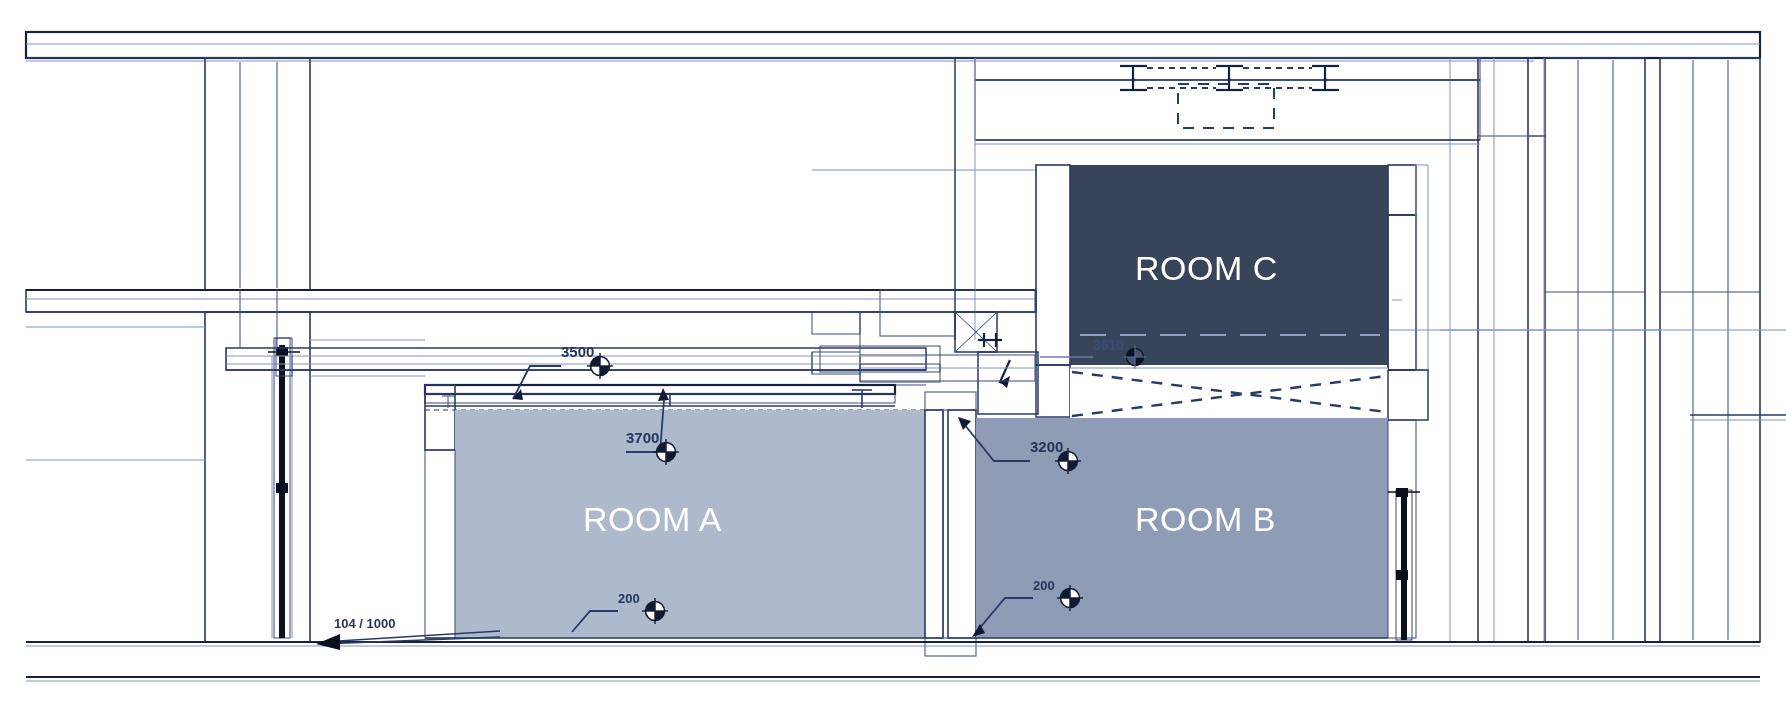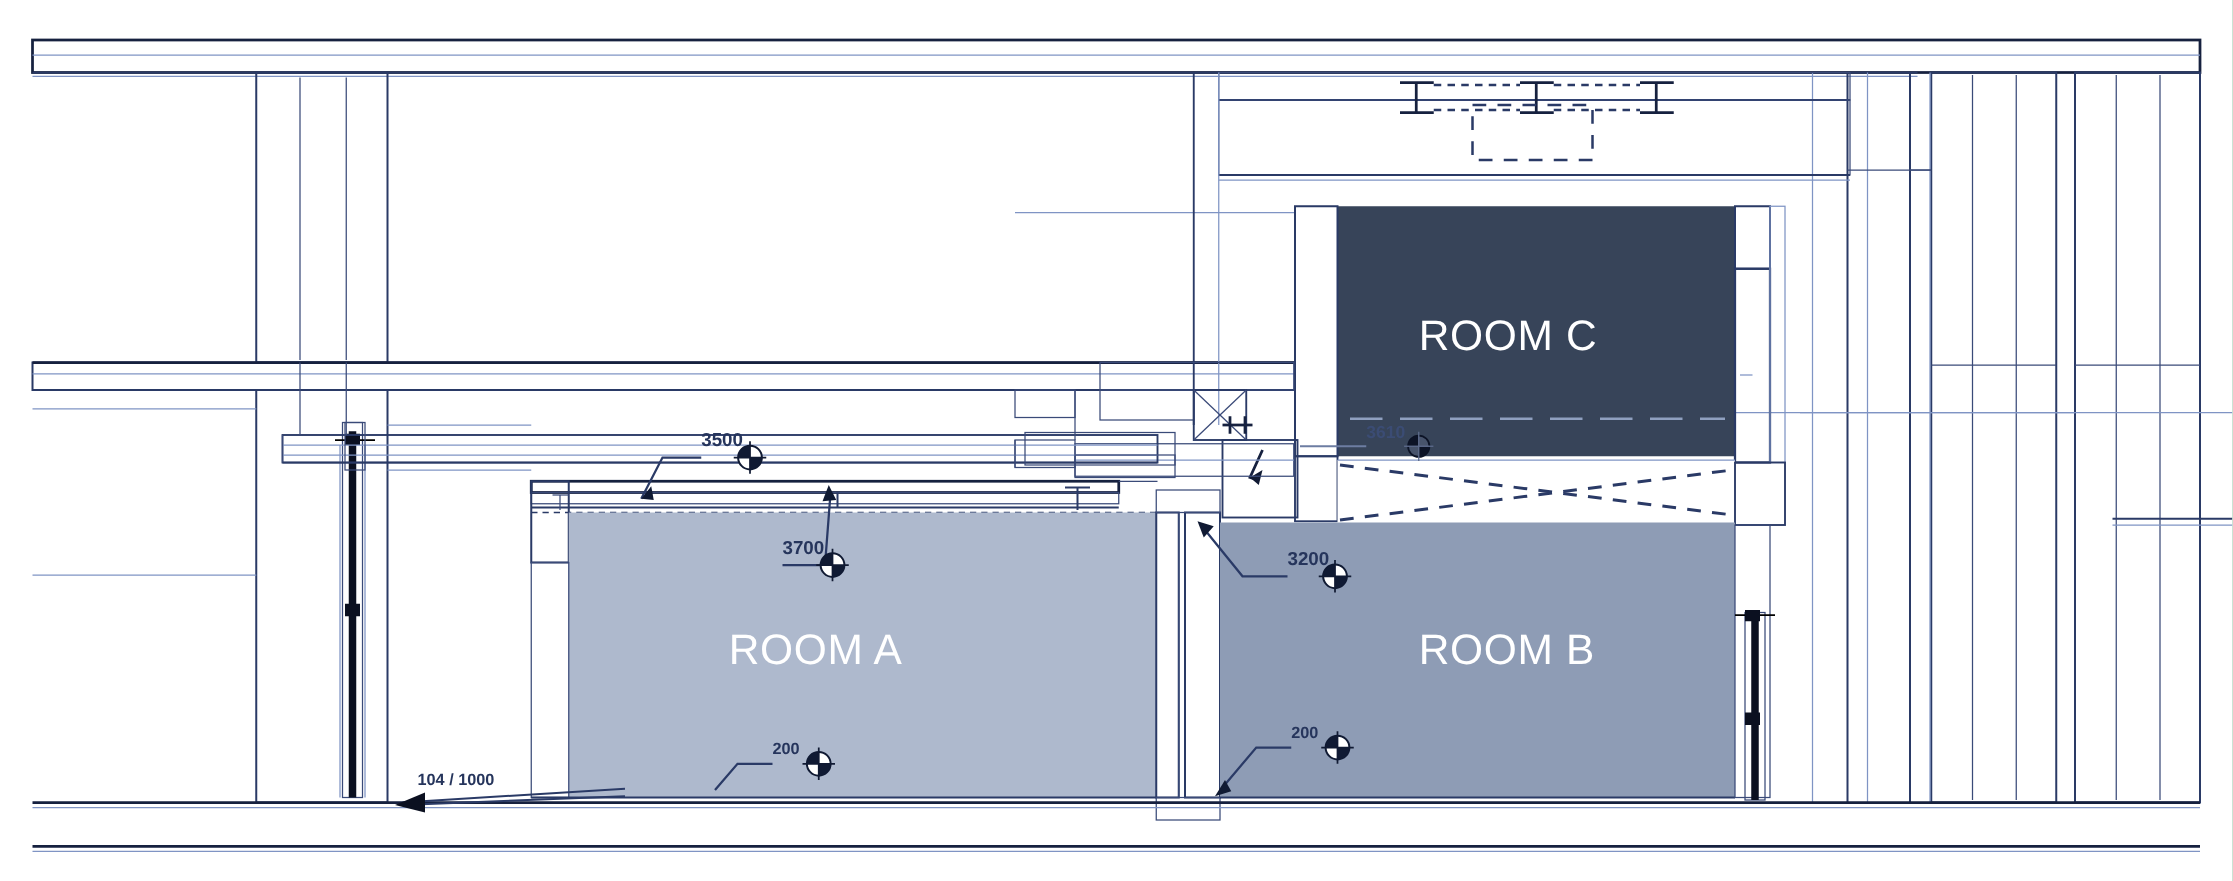--- a/index.html
+++ b/index.html
@@ -5,21 +5,21 @@
   html, body {
     margin: 0;
     padding: 0;
     background: #ffffff;
     font-family: "Liberation Sans", sans-serif;
   }
   #canvas-wrap {
     position: relative;
     width: 1786px;
     height: 705px;
-    background: #15803d;
+    background: #fde047;
     overflow: hidden;
   }
   svg#drawing {
     display: block;
     width: 1786px;
     height: 705px;
   }
   .room-label {
     fill: #ffffff;
     font-family: "Liberation Sans", sans-serif;

